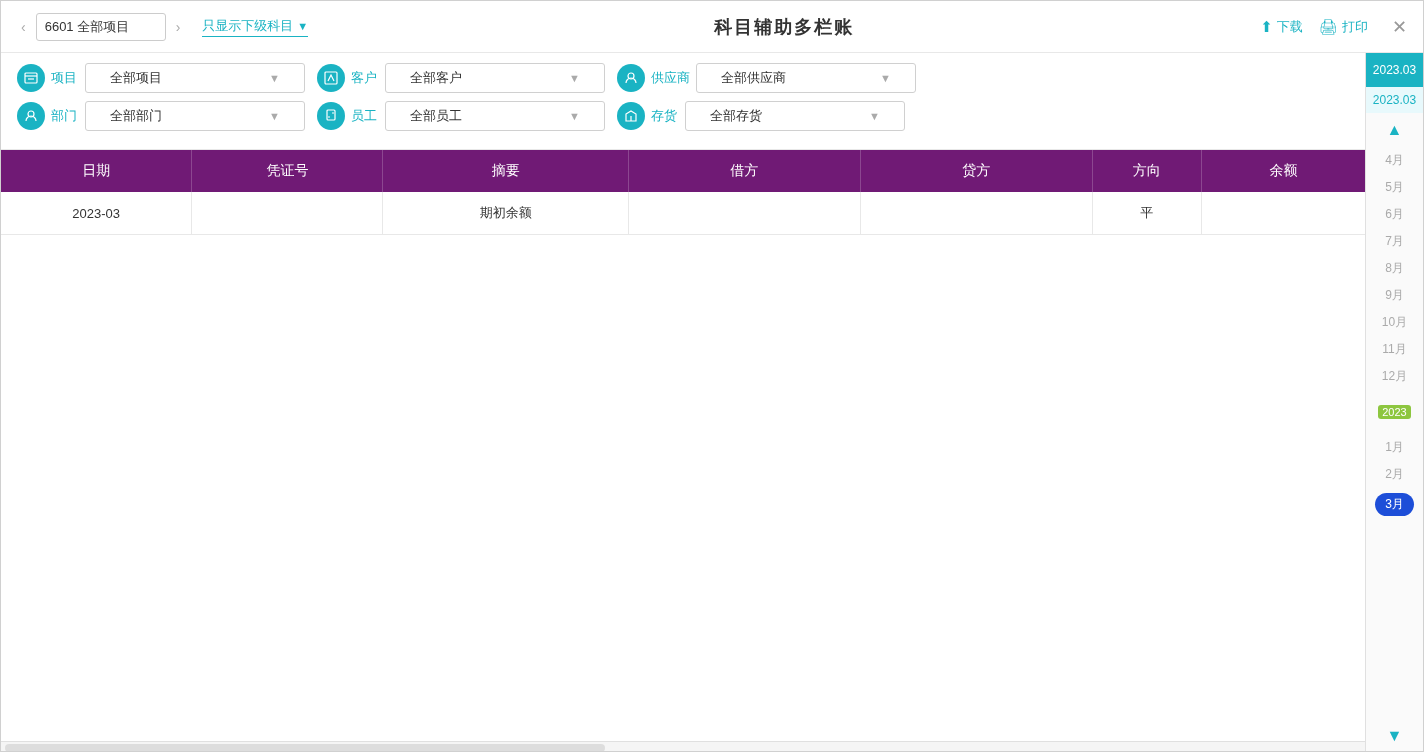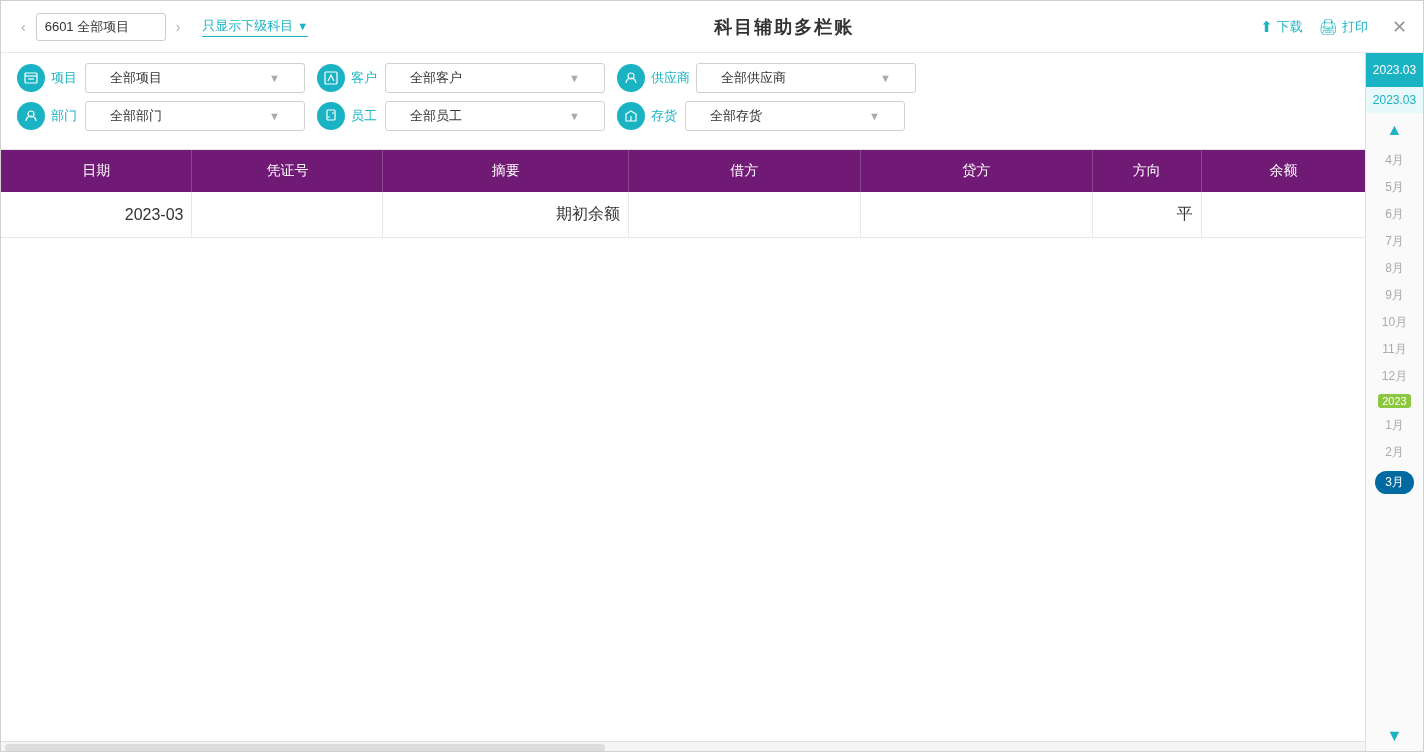--- a/index.html
+++ b/index.html
@@ -174,23 +174,23 @@
       border-right: 1px solid rgba(255,255,255,0.2);
     }
     .data-table thead th:last-child {
       border-right: none;
     }
     .data-table tbody tr {
       border-bottom: 1px solid #e8e8e8;
     }
     .data-table tbody td {
       padding: 12px 8px;
-      text-align: right;
+      text-align: center;
       color: #333;
-      font-size: 16px;
+      font-size: 13px;
       border-right: 1px solid #e8e8e8;
     }
     .data-table tbody td:last-child {
       border-right: none;
     }
     .td-left {
       text-align: left;
       margin-top: 32px;
     }
 
@@ -226,21 +226,21 @@
       padding: 10px 0;
       font-size: 12px;
       cursor: pointer;
     }
     .timeline-year-badge {
       background: #8dc63f;
       color: white;
       border-radius: 3px;
       padding: 1px 4px;
       font-size: 11px;
-      margin: 1px auto;
+      margin: 12px auto;
       display: inline-block;
     }
     .timeline-up-arrow, .timeline-down-arrow {
       width: 100%;
       text-align: center;
       padding: 8px 0;
       color: #1ab3c3;
       font-size: 16px;
       cursor: pointer;
     }
@@ -256,21 +256,21 @@
       display: flex;
       align-items: center;
       justify-content: center;
       width: 100%;
       padding: 5px 0;
       cursor: pointer;
       color: #aaa;
       font-size: 12px;
     }
     .timeline-month-pill {
-      background: #0369a1;
+      background: #1d4ed8;
       color: white;
       border-radius: 20px;
       padding: 3px 10px;
       font-size: 12px;
     }
     .timeline-month-text {
       color: #aaa;
       font-size: 12px;
     }
     .timeline-year-marker {

